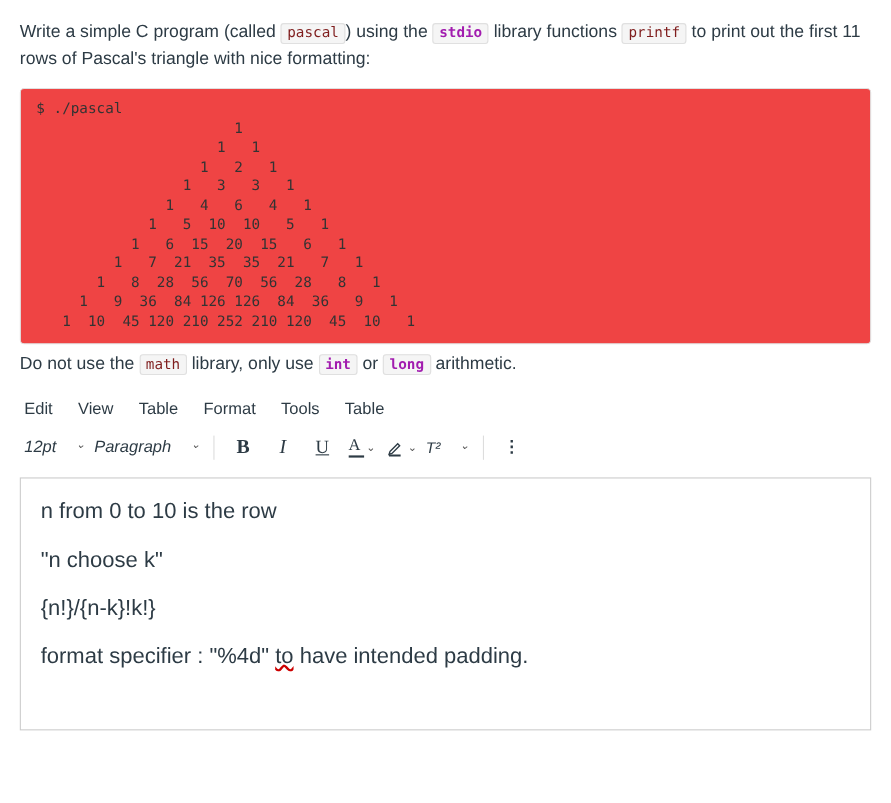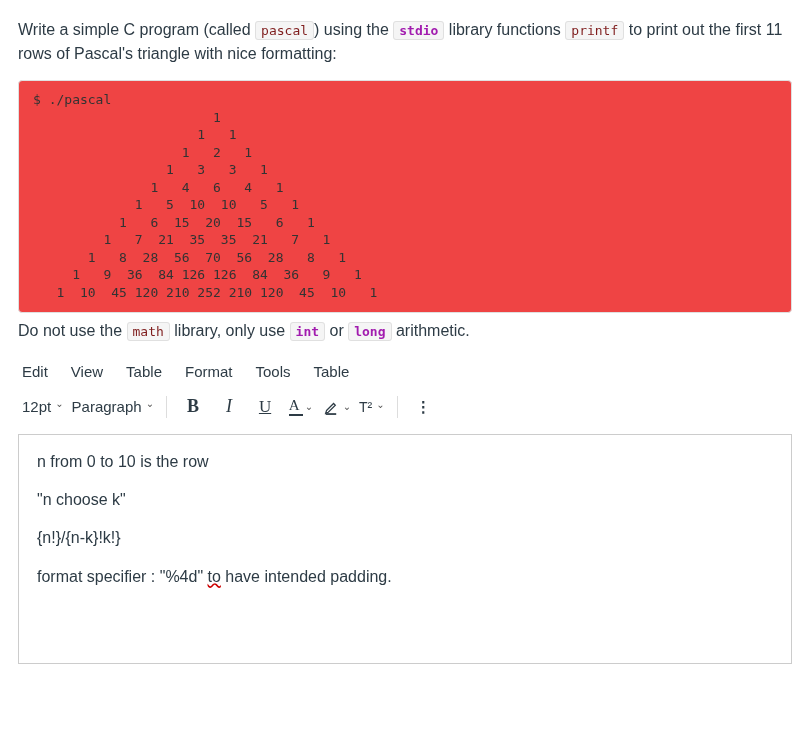--- a/index.html
+++ b/index.html
@@ -42,21 +42,21 @@
   padding: 6px 4px 10px 4px;
 }
 .toolbar-menu span { cursor: pointer; }
 .toolbar-row {
   display: flex;
   align-items: center;
   gap: 8px;
   padding: 4px 4px 14px 4px;
   font-size: 15px;
 }
-.dd { display: flex; align-items: flex-start; gap: 4px; cursor: pointer; }
+.dd { display: flex; align-items: flex-start; gap: 18px; cursor: pointer; font-style: italic; }
 .chev { font-size: 10px; color: #555; }
 .sep { width: 1px; height: 22px; background: #ddd; margin: 0 4px; }
 .tb-btn {
   width: 28px; height: 26px;
   display: flex; align-items: center; justify-content: center;
   cursor: pointer; font-family: Georgia, serif;
 }
 .bold { font-weight: bold; font-size: 18px; }
 .italic { font-style: italic; font-size: 18px; font-family: Georgia, serif; }
 .underline { text-decoration: underline; font-size: 17px; }
@@ -67,21 +67,21 @@
 .sup { font-size: 14px; }
 .more { letter-spacing: 1px; font-weight: bold; }
 .editor-box {
   border: 1px solid #ccc;
   padding: 16px 18px;
   min-height: 230px;
 }
 .editor-box p {
   margin-bottom: 16px;
   line-height: 1.4;
-  font-size: 16px;
+  font-size: 20px;
 }
 .spellerr { text-decoration: underline wavy #c00; text-decoration-skip-ink: none; }
 </style>
 </head>
 <body>
 
 <div class="prompt-text">
   <span>Write a simple C program (called </span><span class="code-inline">pascal</span><span>) using the </span><span class="code-inline blue">stdio</span><span> library functions </span><span class="code-inline">printf</span><span> to print out the first 11 rows of Pascal's triangle with nice formatting:</span>
 </div>
 

